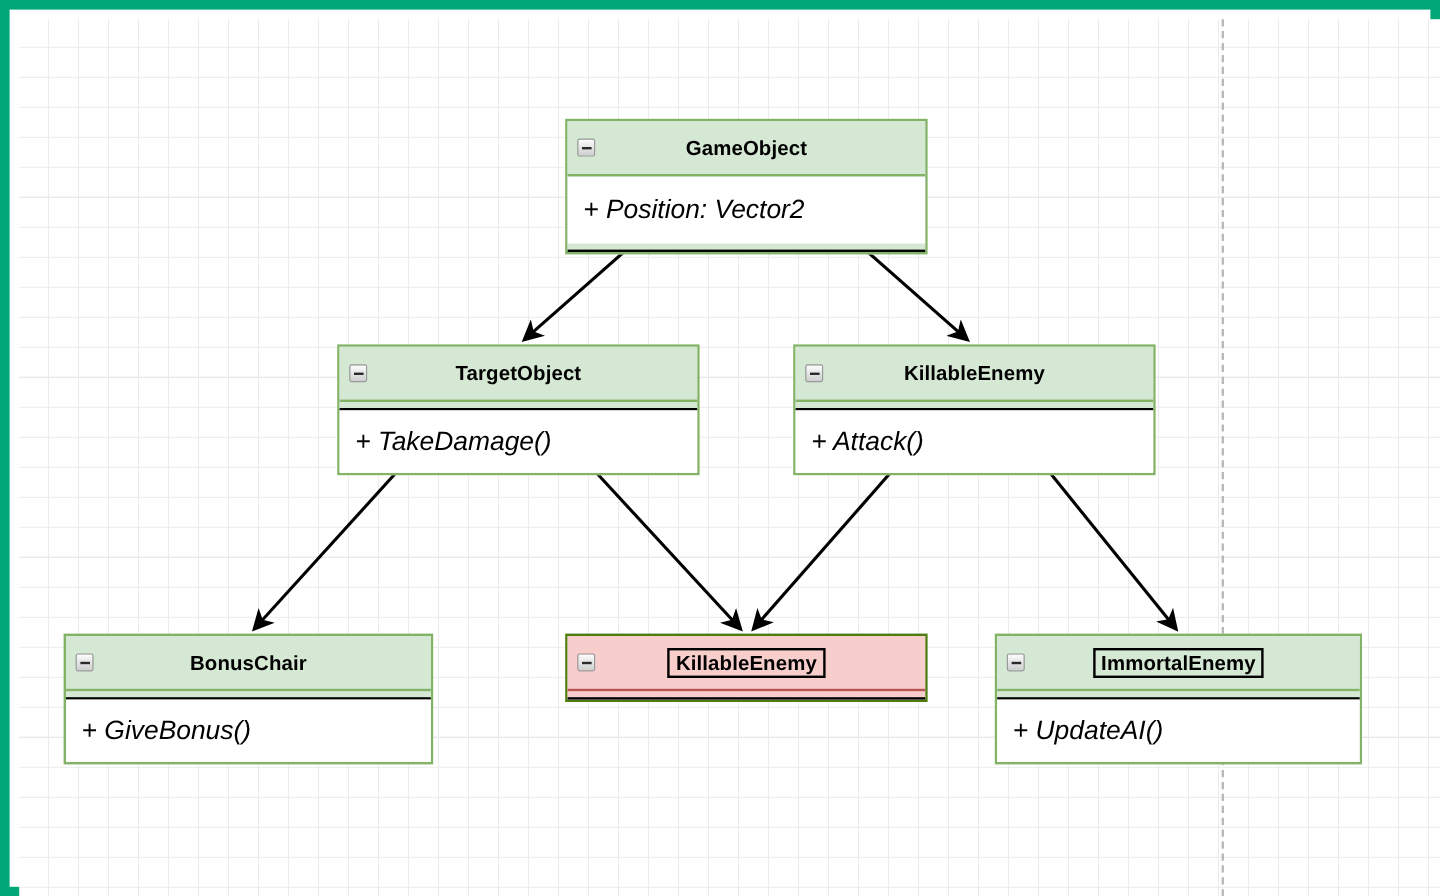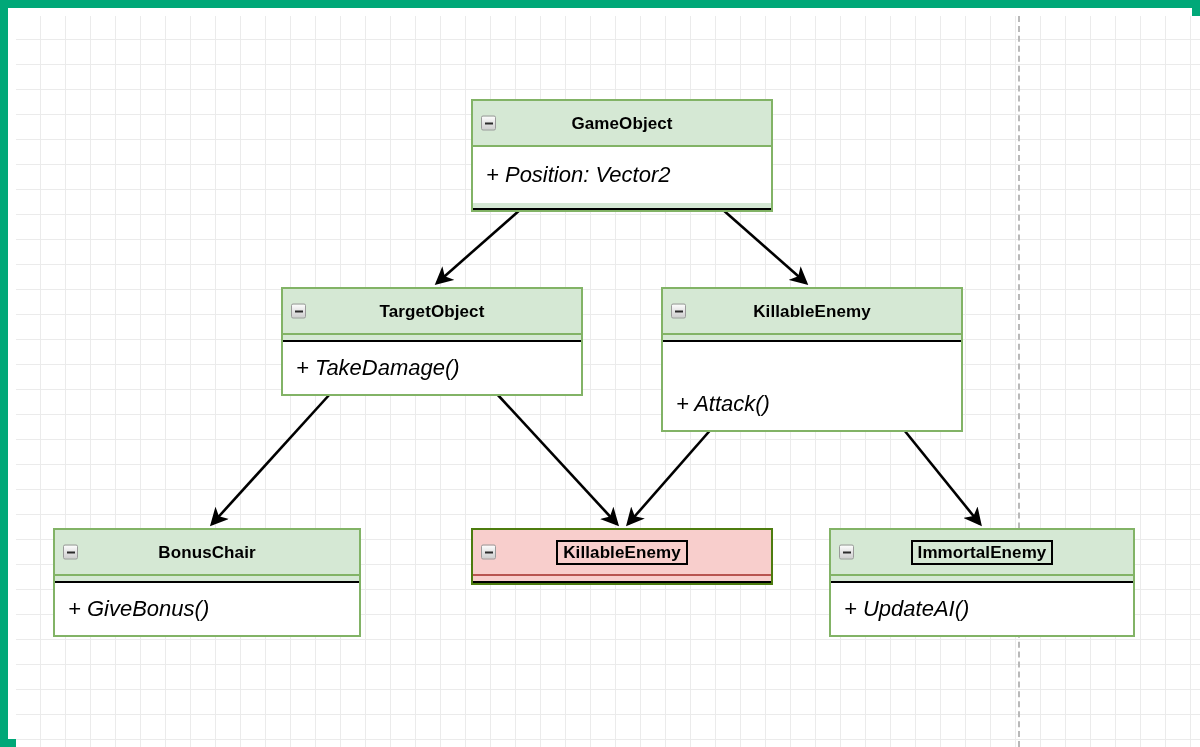--- a/index.html
+++ b/index.html
@@ -216,21 +216,21 @@
         </div>
       </div>
       <div class="uml-class green" style="left: 661px; top: 287px; width: 302px;">
         <div class="uml-title-band">
           <div class="collapse-toggle">
             <span class="minus-glyph"></span>
           </div>
           <span class="uml-title-text">KillableEnemy</span>
         </div>
         <div class="uml-empty-strip" style="height: 7px;"></div>
-        <div class="uml-compartment" style="height: 52px; margin-top: 36px;">
+        <div class="uml-compartment" style="height: 52px;">
           <span class="uml-member-text">+ Attack()</span>
         </div>
       </div>
       <div class="uml-class green" style="left: 53px; top: 528px; width: 308px;">
         <div class="uml-title-band">
           <div class="collapse-toggle">
             <span class="minus-glyph"></span>
           </div>
           <span class="uml-title-text">BonusChair</span>
         </div>

